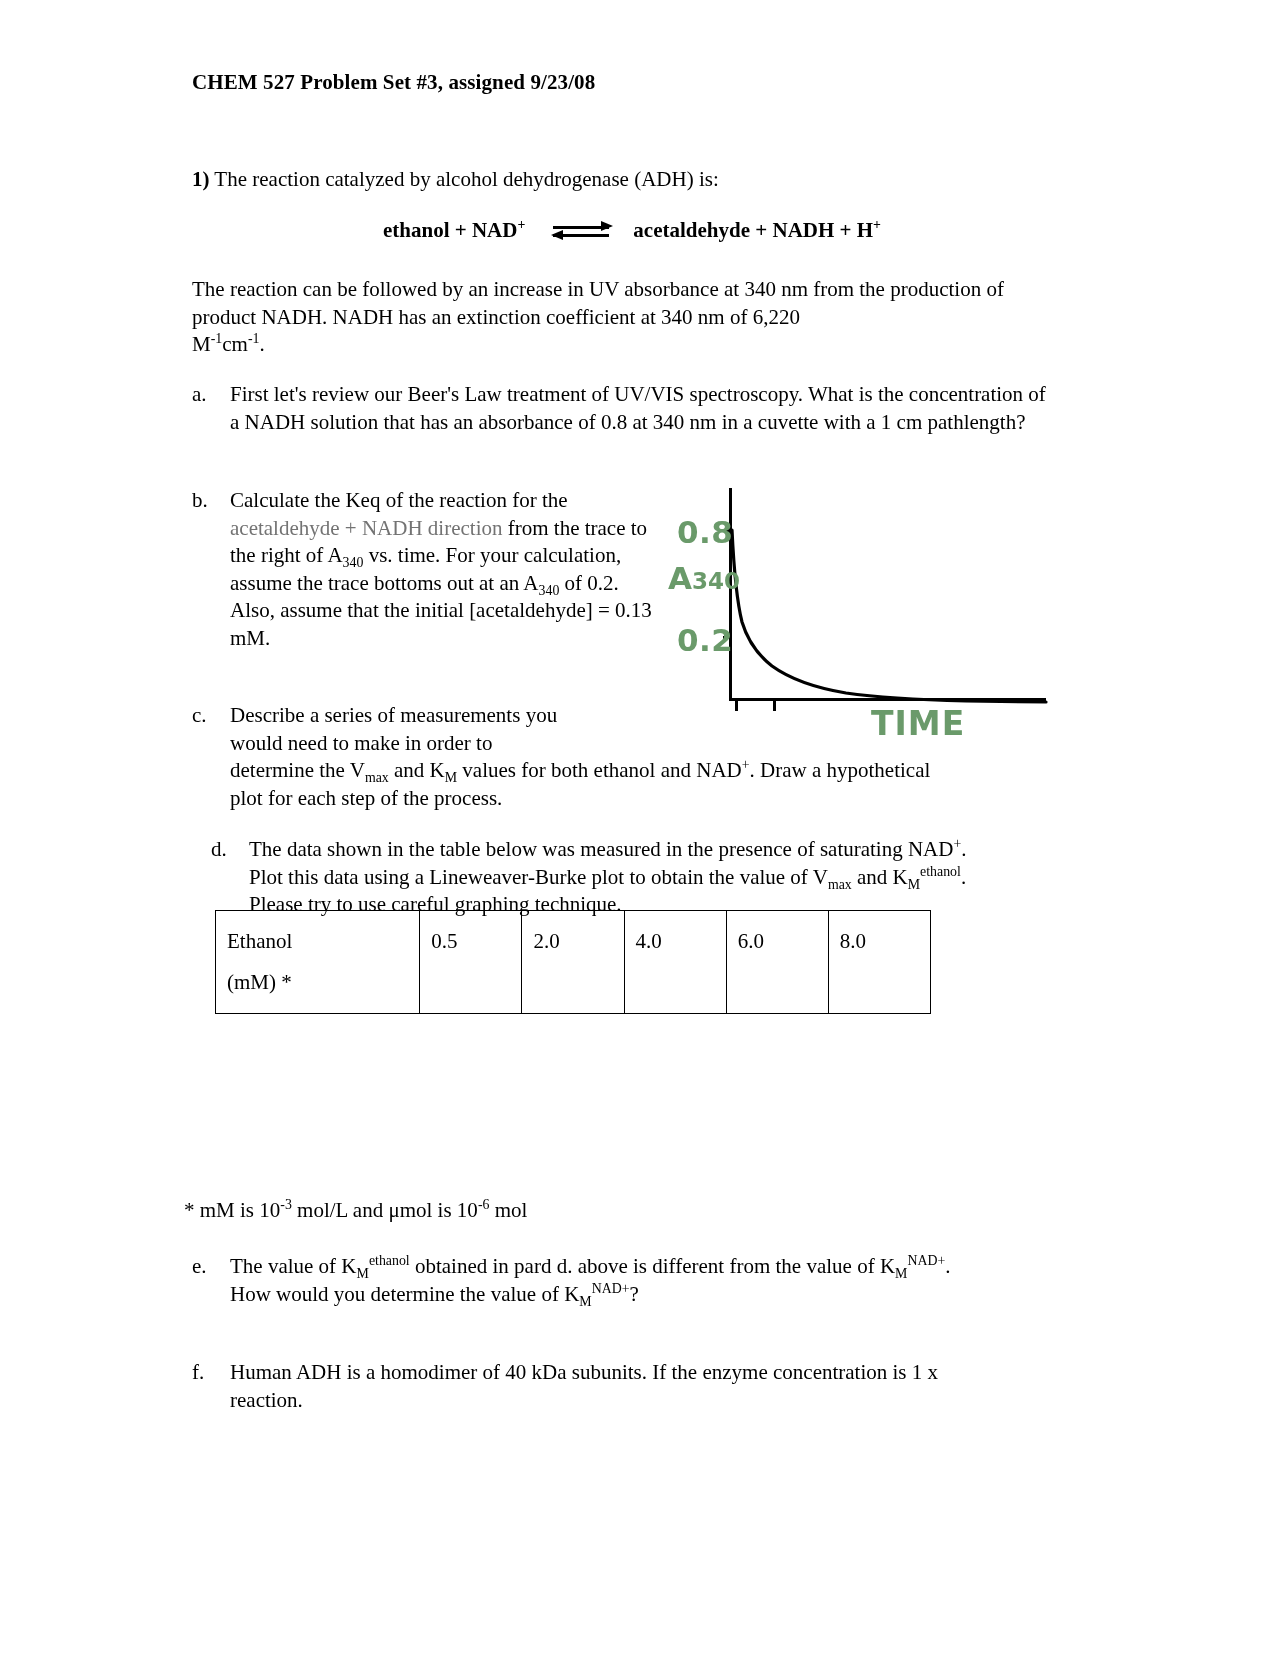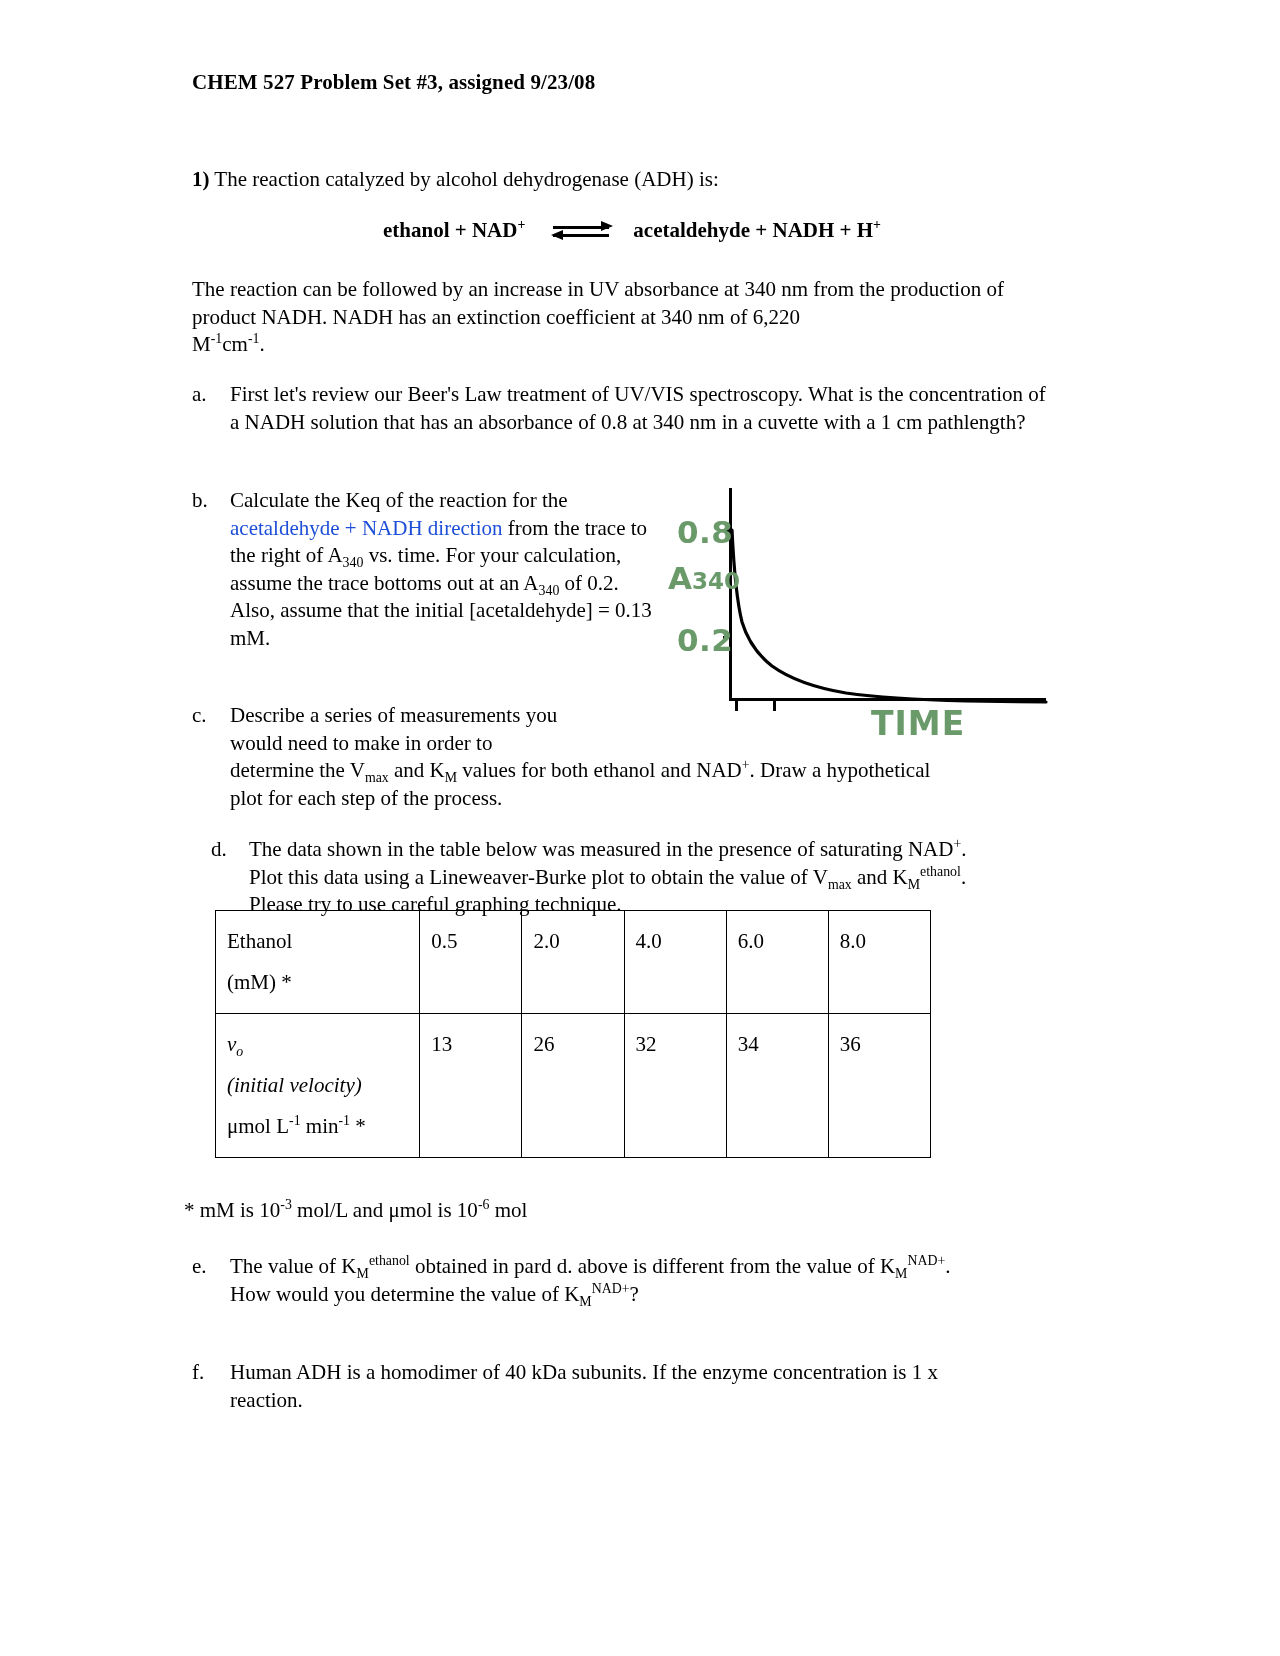--- a/index.html
+++ b/index.html
@@ -114,21 +114,21 @@
 
   .item-a { left: 176px; top: 381px; width: 860px; }
   .item-b { left: 176px; top: 487px; width: 470px; }
   .item-c { left: 176px; top: 702px; width: 860px; }
   .item-d { left: 195px; top: 836px; width: 850px; }
   .item-e { left: 176px; top: 1253px; width: 880px; }
   .item-f { left: 176px; top: 1359px; width: 880px; }
 
   sup { font-size: 0.66em; vertical-align: super; line-height: 0; }
   sub { font-size: 0.66em; vertical-align: sub; line-height: 0; }
-  .blue { color: #1d4ed8; }
+  .blue { color: #737373; }
 
   
   .chart {
     position: absolute;
     left: 650px;
     top: 452px;
     width: 400px;
     height: 300px;
   }
   .chart .y-axis {
@@ -283,32 +283,20 @@
         <td class="lab">
           <div>Ethanol</div>
           <div>(mM)  *</div>
         </td>
         <td class="val">0.5</td>
         <td class="val">2.0</td>
         <td class="val">4.0</td>
         <td class="val">6.0</td>
         <td class="val">8.0</td>
       </tr>
-      <tr>
-        <td class="lab">
-          <div class="ital">v<sub>o</sub></div>
-          <div class="ital">(initial velocity)</div>
-          <div><span>μmol L</span><sup>-1</sup><span> min</span><sup>-1</sup><span> *</span></div>
-        </td>
-        <td class="val">13</td>
-        <td class="val">26</td>
-        <td class="val">32</td>
-        <td class="val">34</td>
-        <td class="val">36</td>
-      </tr>
     </tbody>
   </table>
 
   <div class="footnote"><span>* mM is 10</span><sup>-3</sup><span> mol/L and μmol is 10</span><sup>-6</sup><span> mol</span></div>
 
   <div class="item item-e">
     <span class="marker">e.</span>
     <span class="body">
       <span style="display:block;"><span>The value of K</span><sub>M</sub><sup>ethanol</sup><span> obtained in pard d. above is different from the value of K</span><sub>M</sub><sup>NAD+</sup><span>.</span></span>
       <span style="display:block;"><span>How would you determine the value of K</span><sub>M</sub><sup>NAD+</sup><span>?</span></span>

